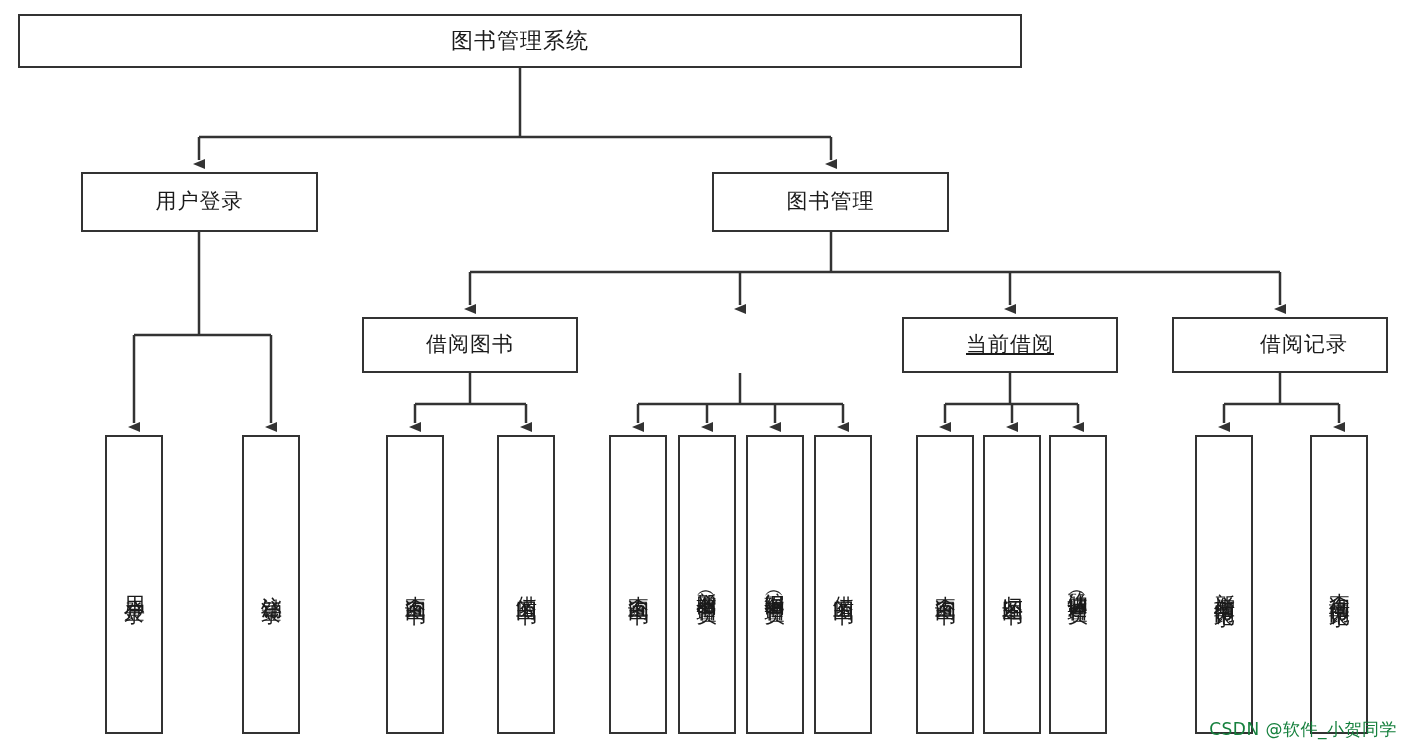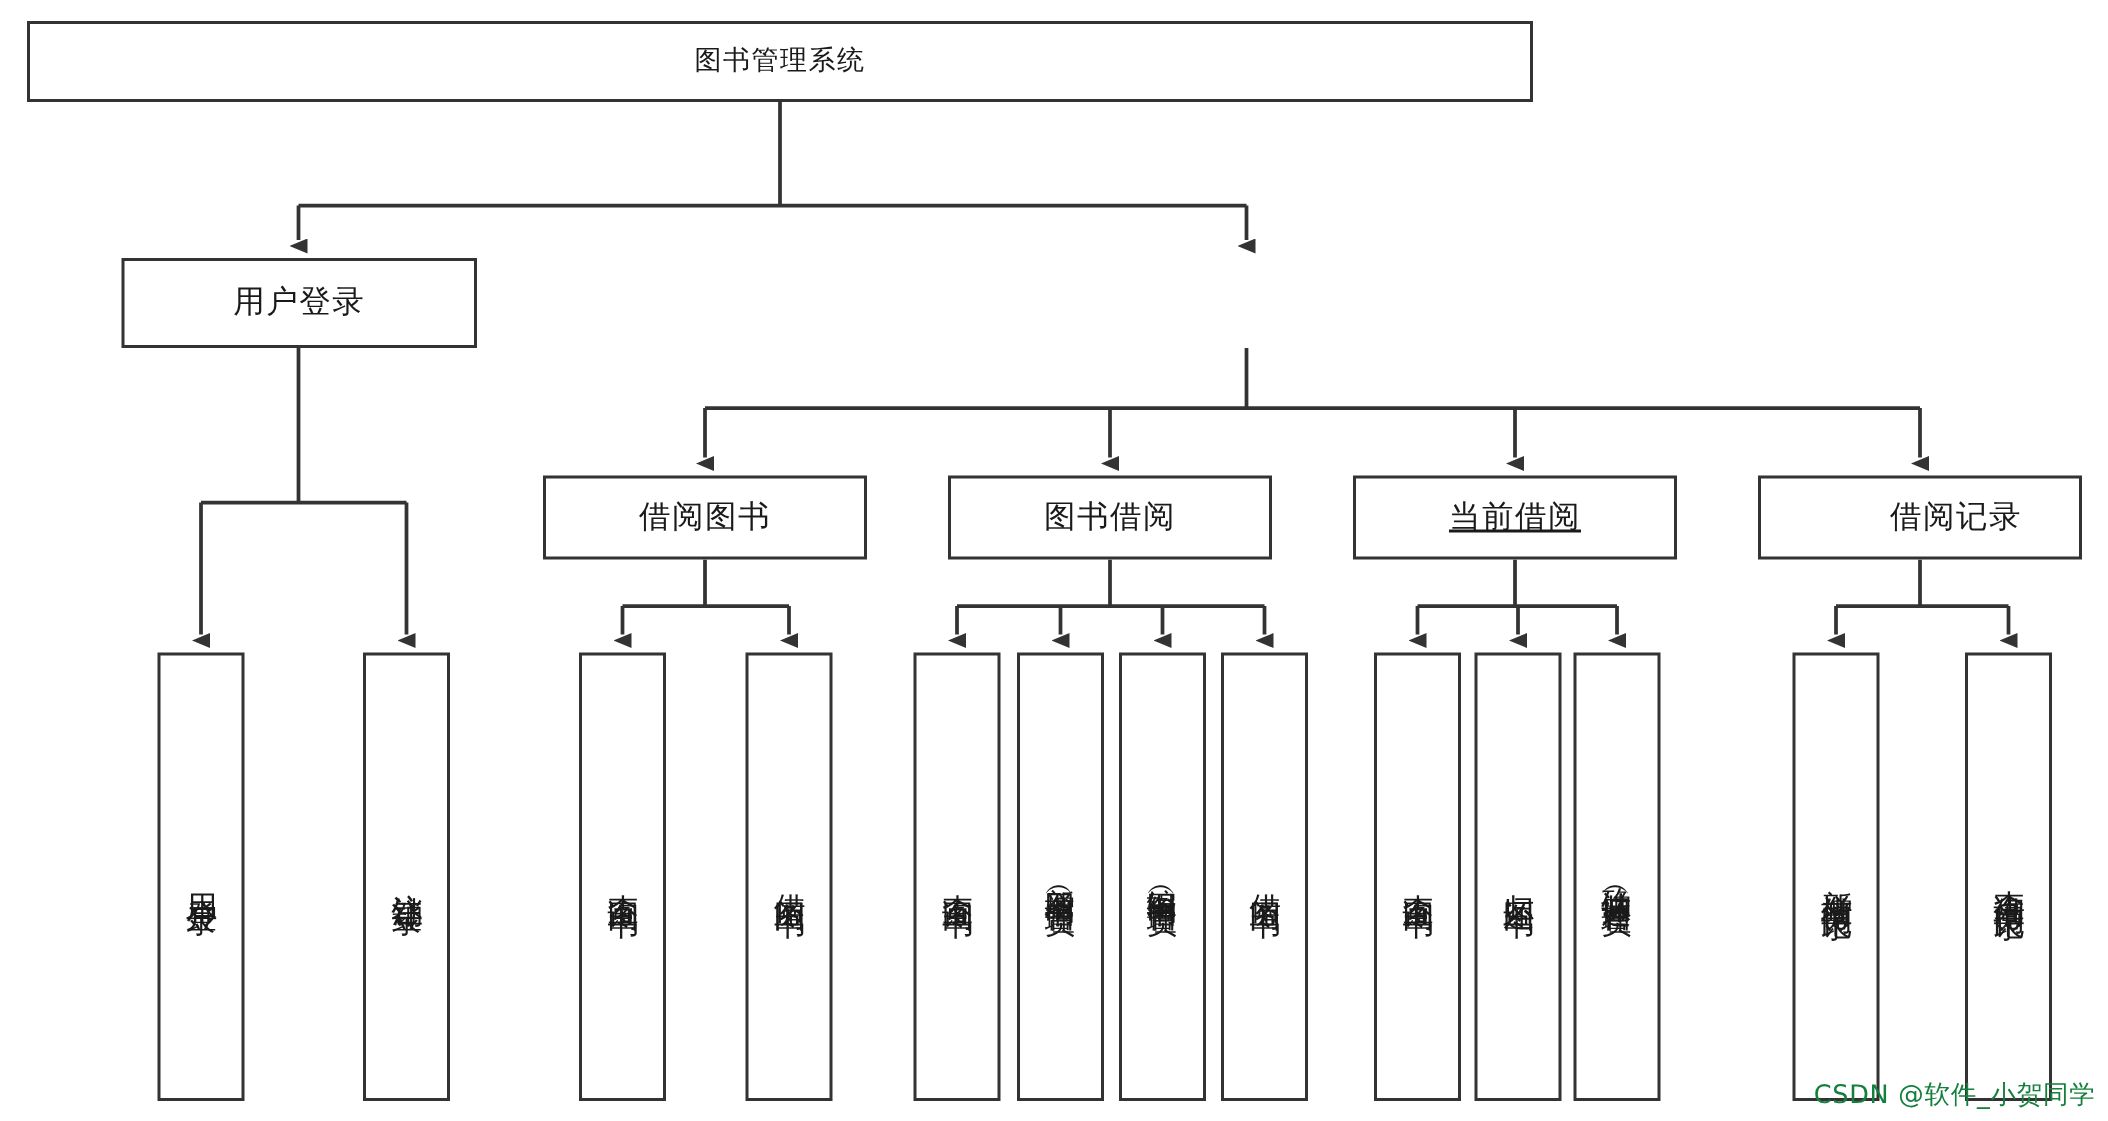--- a/index.html
+++ b/index.html
@@ -48,21 +48,21 @@
     line-height: 1.1;
     padding-top: 4px;
     padding-bottom: 4px;
     text-align: center;
   }
   .node-v.tall {
     font-size: 20px;
     letter-spacing: 2px;
   }
   #root-box {
-    font-size: 18px;
+    font-size: 22px;
   }
   #watermark {
     position: absolute;
     right: 8px;
     bottom: 6px;
     font-size: 17px;
     color: #15803d;
     letter-spacing: 0.5px;
     white-space: nowrap;
     pointer-events: none;
@@ -120,24 +120,24 @@
       <path d="M1224,404 L1339,404"></path>
       <path d="M1224,404 L1224,423" marker-end="url(#arrow)"></path>
       <path d="M1339,404 L1339,423" marker-end="url(#arrow)"></path>
     </g>
   </svg>
 
   <div class="node-box node-h" id="root-box" style="left:18px; top:14px; width:1004px; height:54px;">图书管理系统</div>
 
   <div class="node-box node-h" style="left:81px; top:172px; width:237px; height:60px;">用户登录</div>
 
+  <div class="node-box node-h" style="left:712px; top:172px; width:237px; height:60px;">图书管理</div>
 
   <div class="node-box node-h" style="left:362px; top:317px; width:216px; height:56px;">借阅图书</div>
 
-  <div class="node-box node-h" style="left:632px; top:317px; width:216px; height:56px;">图书借阅</div>
 
   <div class="node-box node-h" style="left:902px; top:317px; width:216px; height:56px;text-decoration:underline;">当前借阅</div>
 
   <div class="node-box node-h" style="left:1172px; top:317px; width:216px; height:56px;padding-left:48px;">借阅记录</div>
 
   <div class="node-box node-v" style="left:105px; top:435px; width:58px; height:299px;">用户登录</div>
 
   <div class="node-box node-v" style="left:242px; top:435px; width:58px; height:299px;">注销登录</div>
 
   <div class="node-box node-v" style="left:386px; top:435px; width:58px; height:299px;">查询图书</div>

